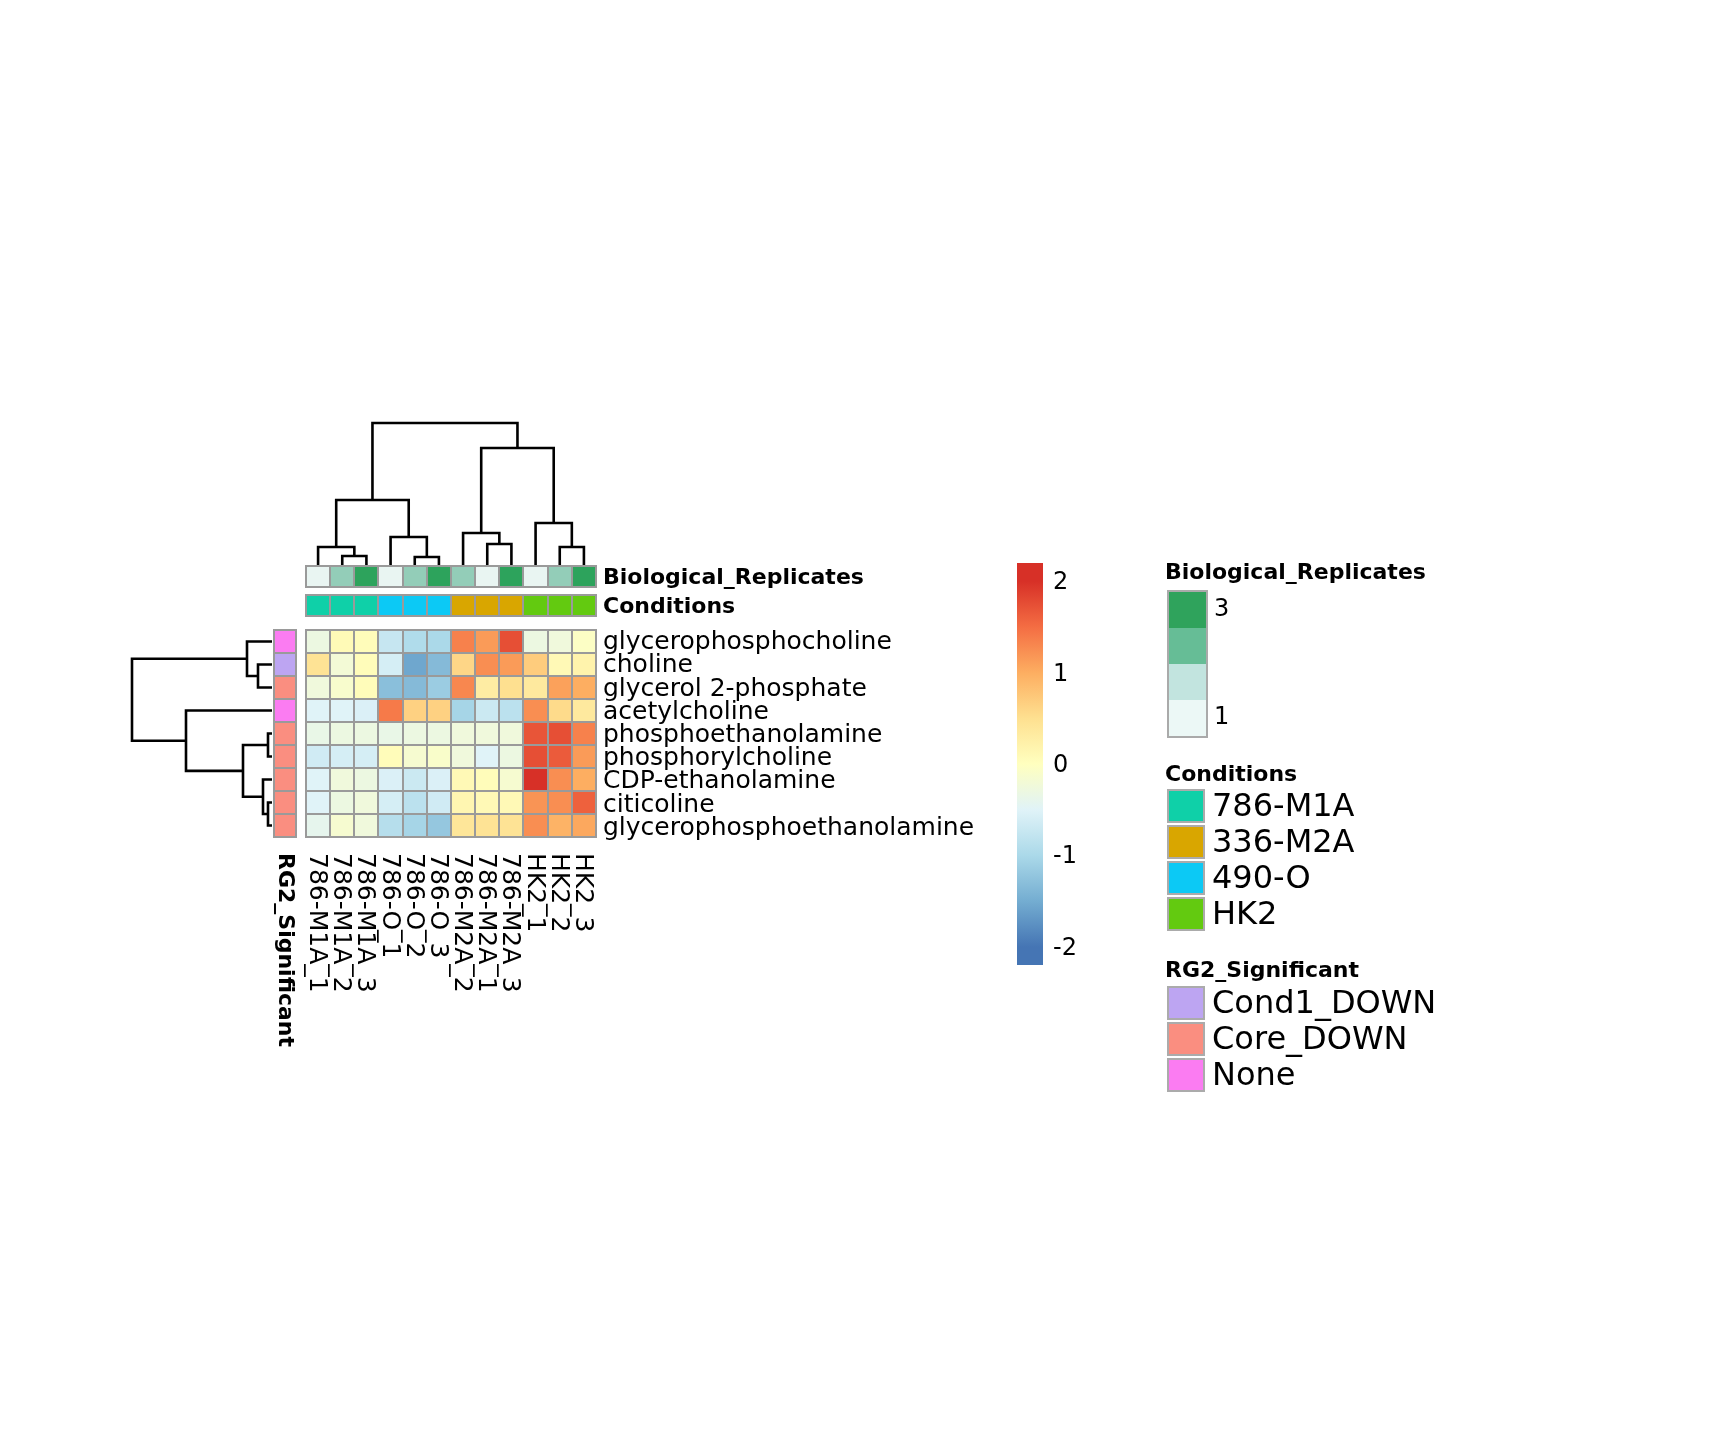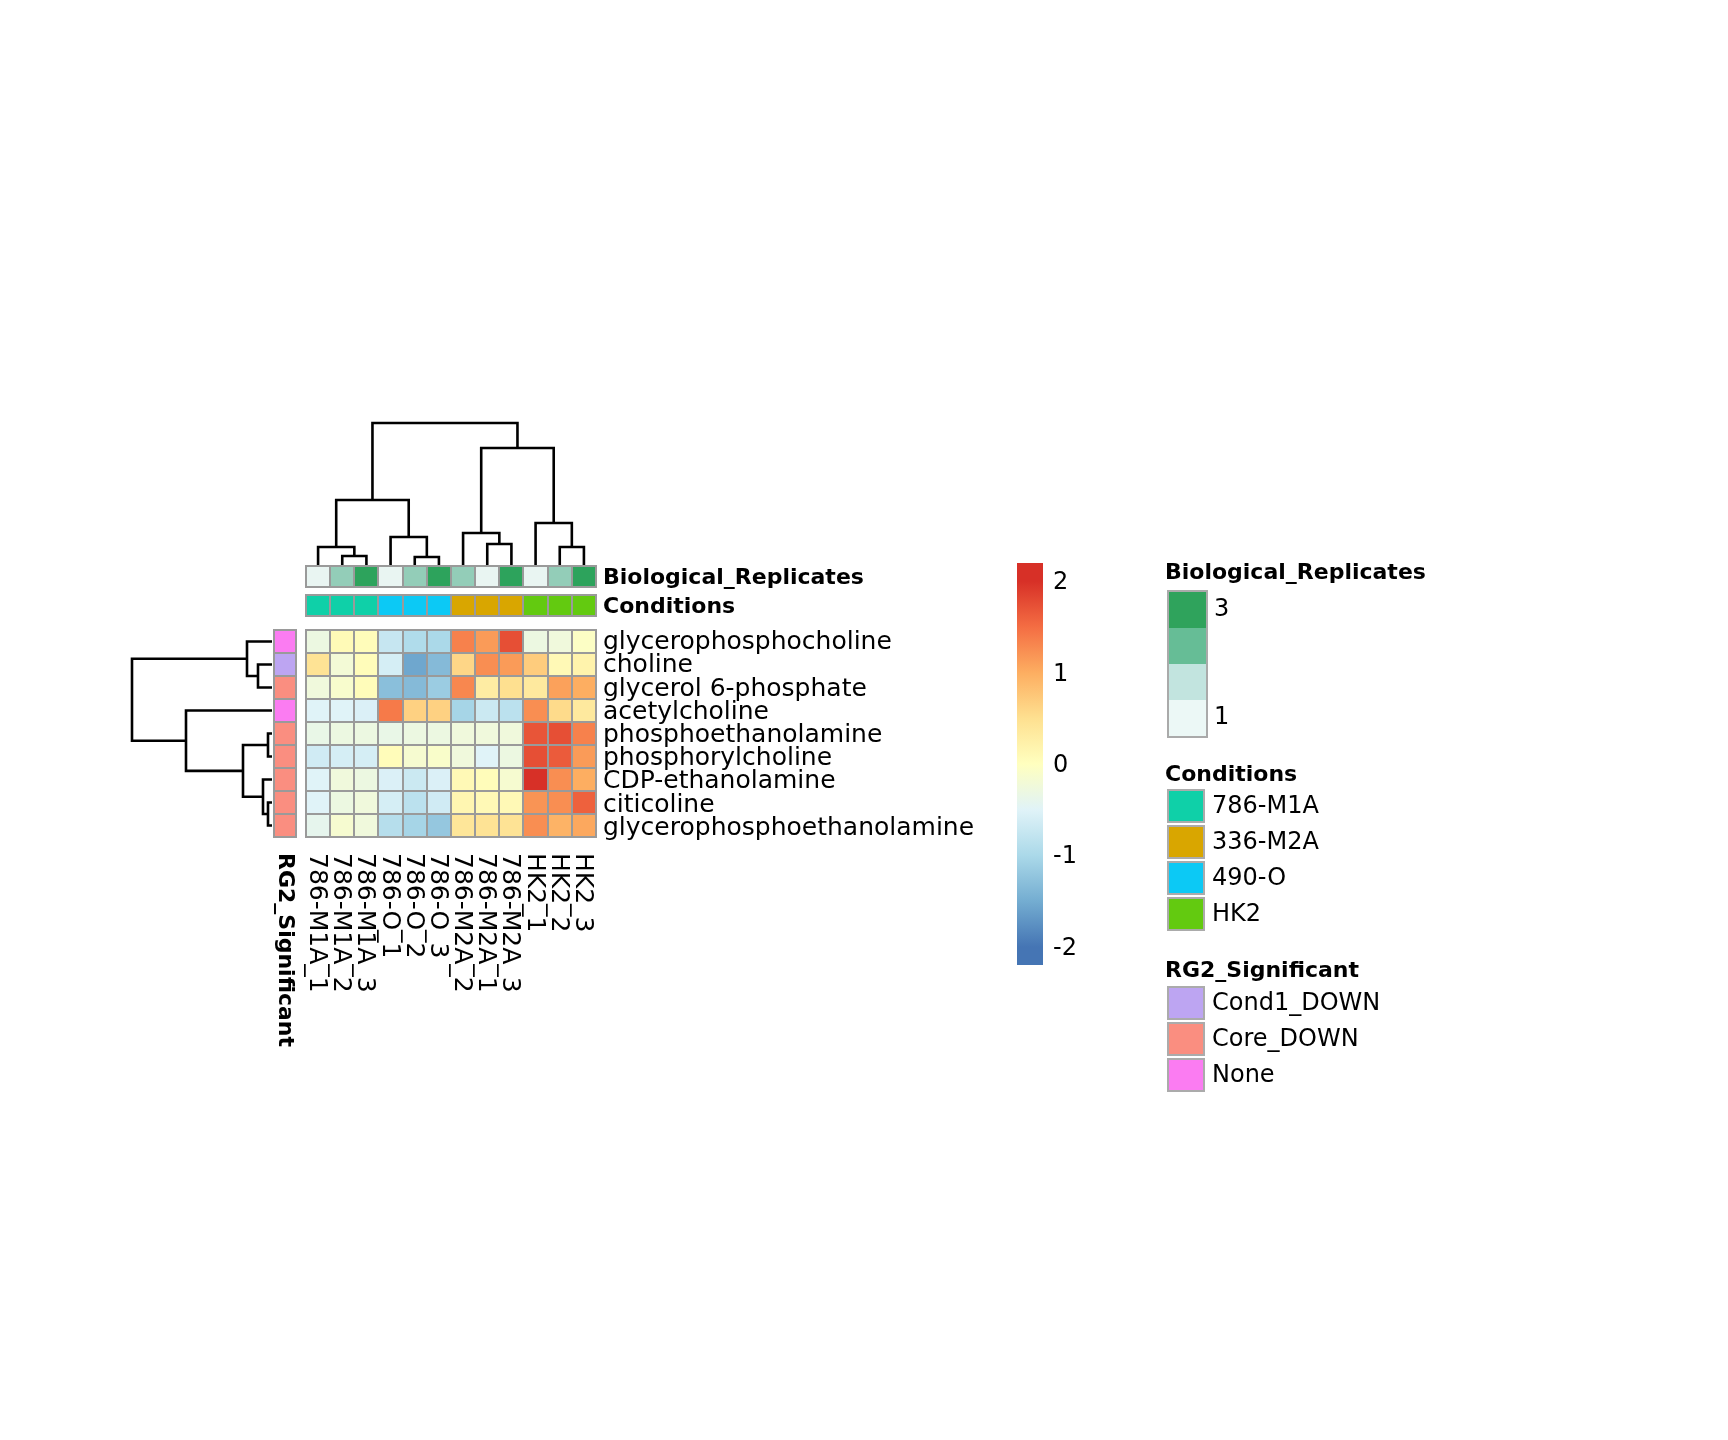--- a/index.html
+++ b/index.html
@@ -20,21 +20,21 @@
   #rg2-column-label{left:274px;top:853px;writing-mode:vertical-rl;font-size:22px;line-height:24px;
                     font-weight:bold;white-space:nowrap;}
   #colorbar{left:1017px;top:563px;width:26px;height:402px;}
   .cbar-tick{left:1053px;font-size:24px;line-height:24px;}
   .legend-title{left:1165px;font-size:22px;font-weight:bold;white-space:nowrap;}
   #bio-swatch-stack{left:1167px;top:590px;width:37px;height:144px;border:2px solid #aaa;
                     box-sizing:content-box;display:flex;flex-direction:column;}
   .bio-swatch{width:100%;flex:1 1 0;}
   .bio-swatch-label{left:1214px;font-size:24px;line-height:24px;}
   .legend-swatch{left:1167px;width:34px;height:30px;border:2px solid #ababab;}
-  .legend-item-label{left:1212px;font-size:24px;line-height:32px;white-space:nowrap;}
+  .legend-item-label{left:1212px;font-size:32px;line-height:32px;white-space:nowrap;}
   #dendro-svg{left:0;top:0;pointer-events:none;}
 </style>
 </head>
 <body>
 
 <div id="figure">
 
 
   <svg id="dendro-svg" class="abs" width="1728" height="1440">
       <path d="M 342.25 565 L 342.25 556 L 366.41666666666663 556 L 366.41666666666663 565" fill="none" stroke="#000000" stroke-width="2.6"></path>
@@ -208,21 +208,21 @@
       <div class="cell" title="glycerophosphoethanolamine / 786-M2A_1" style="background: rgb(254, 227, 149);"></div>
       <div class="cell" title="glycerophosphoethanolamine / 786-M2A_3" style="background: rgb(254, 227, 149);"></div>
       <div class="cell" title="glycerophosphoethanolamine / HK2_1" style="background: rgb(249, 142, 82);"></div>
       <div class="cell" title="glycerophosphoethanolamine / HK2_2" style="background: rgb(253, 179, 102);"></div>
       <div class="cell" title="glycerophosphoethanolamine / HK2_3" style="background: rgb(252, 168, 94);"></div>
     </div>
 
   <div id="row-labels" class="abs">
       <div class="row-label">glycerophosphocholine</div>
       <div class="row-label">choline</div>
-      <div class="row-label">glycerol 6-phosphate</div>
+      <div class="row-label">glycerol 2-phosphate</div>
       <div class="row-label">acetylcholine</div>
       <div class="row-label">phosphoethanolamine</div>
       <div class="row-label">phosphorylcholine</div>
       <div class="row-label">CDP-ethanolamine</div>
       <div class="row-label">citicoline</div>
       <div class="row-label">glycerophosphoethanolamine</div>
     </div>
   <div id="col-labels"></div>
   <div id="rg2-column-label" class="abs">RG2_Significant</div>
 

